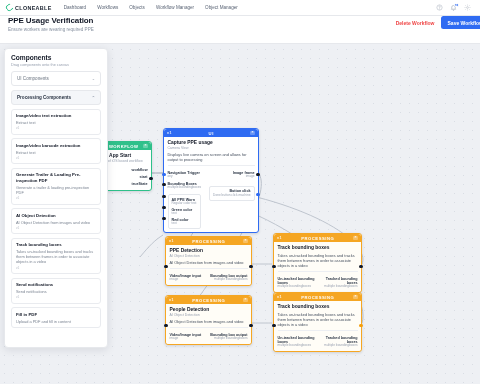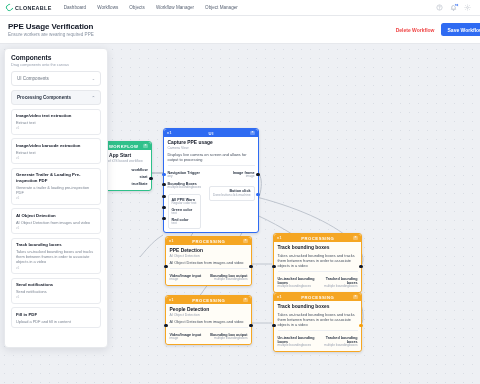--- a/index.html
+++ b/index.html
@@ -36,21 +36,21 @@
     min-width: 4.6px; height: 4.6px; border-radius: 50%;
     background: #2f6bf2; color: #fff; font-size: 3.2px; font-weight: 700;
     display: flex; align-items: center; justify-content: center;
     border: .5px solid #fff;
   }
 
   
   .pagehead {
     position: absolute; top: 16px; left: 0; width: 480px; height: 28px;
     background: #ffffff; border-bottom: 1px solid #e6e8ec;
-    display: flex; align-items: center; padding: 0 8px;
+    display: flex; align-items: flex-start; padding: 0 8px;
   }
   .page-title { font-size: 8px; font-weight: 700; color: #121826; letter-spacing: -.1px; }
   .page-sub { font-size: 4.6px; color: #8791a0; margin-top: 1.5px; }
   .head-actions { margin-left: auto; display: flex; align-items: center; gap: 6px; }
   .btn-danger-link { font-size: 5px; color: #ef4444; font-weight: 600; white-space: nowrap; }
   .btn-primary {
     background: #2f6bf2; color: #fff; font-size: 5px; font-weight: 600;
     padding: 3.6px 7px; border-radius: 2.5px; white-space: nowrap;
     margin-right: -18px;
   }

